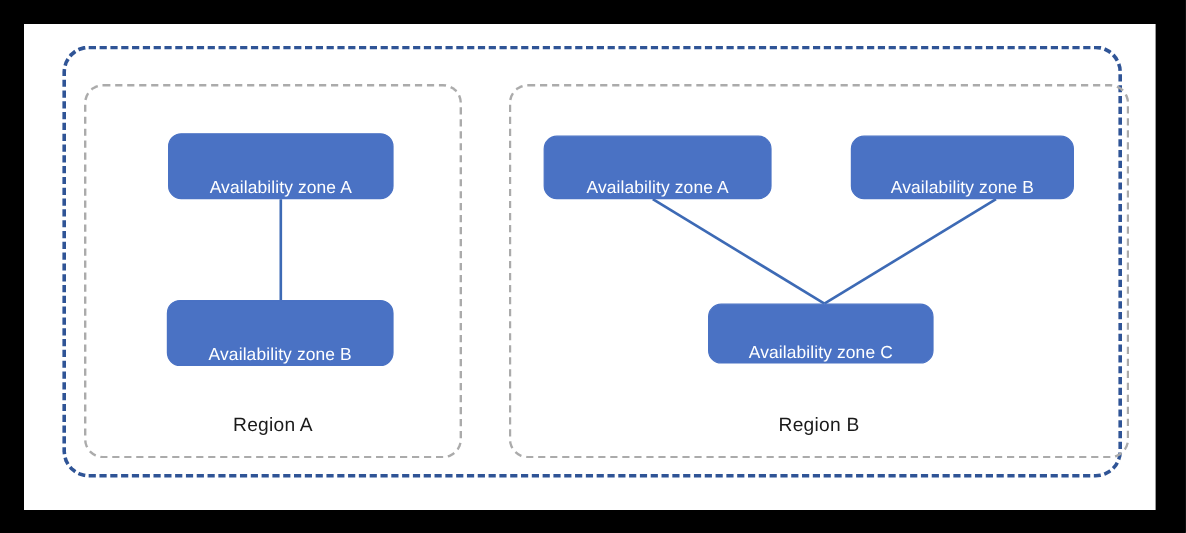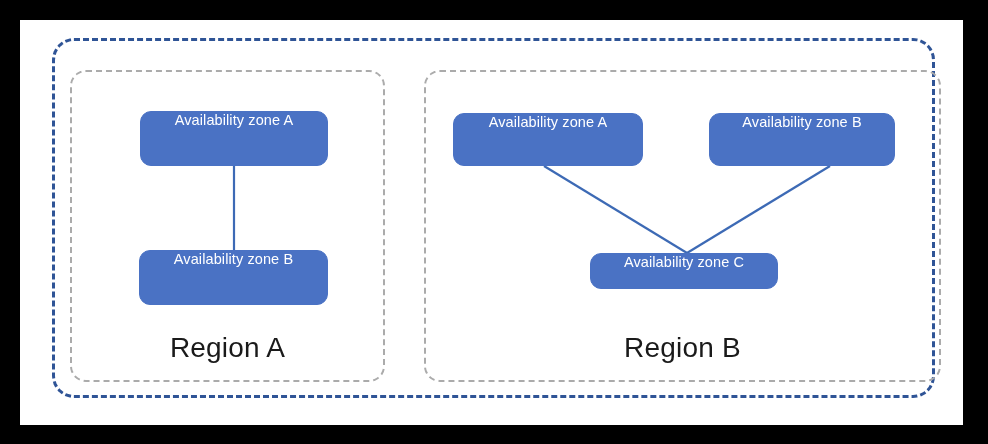--- a/index.html
+++ b/index.html
@@ -66,49 +66,49 @@
     left: 404px;
     width: 517px;
   }
 
   .region-label {
     position: absolute;
     left: 0;
     right: 0;
     bottom: 16px;
     text-align: center;
-    font-size: 28px;
+    font-size: 16px;
     color: #1a1a1a;
     letter-spacing: 0.2px;
   }
 
   
   .az-node {
     position: absolute;
     box-sizing: border-box;
     background: #4a72c4;
     border: 1px solid #4a72c4;
     border-radius: 11px;
     display: flex;
-    align-items: flex-start;
+    align-items: flex-end;
     justify-content: center;
     color: #ffffff;
     font-size: 14.5px;
     letter-spacing: 0.1px;
     white-space: nowrap;
   }
 
   
   #az-a1 { left: 120px; top: 91px;  width: 188px; height: 55px; }
   #az-a2 { left: 119px; top: 230px; width: 189px; height: 55px; }
 
   
   #az-b1 { left: 433px; top: 93px;  width: 190px; height: 53px; }
   #az-b2 { left: 689px; top: 93px;  width: 186px; height: 53px; }
-  #az-b3 { left: 570px; top: 233px; width: 188px; height: 36px; }
+  #az-b3 { left: 570px; top: 233px; width: 188px; height: 50px; }
 
   
   #connectors {
     position: absolute;
     left: 0; top: 0;
     width: 943px; height: 405px;
     pointer-events: none;
   }
 </style>
 </head>

